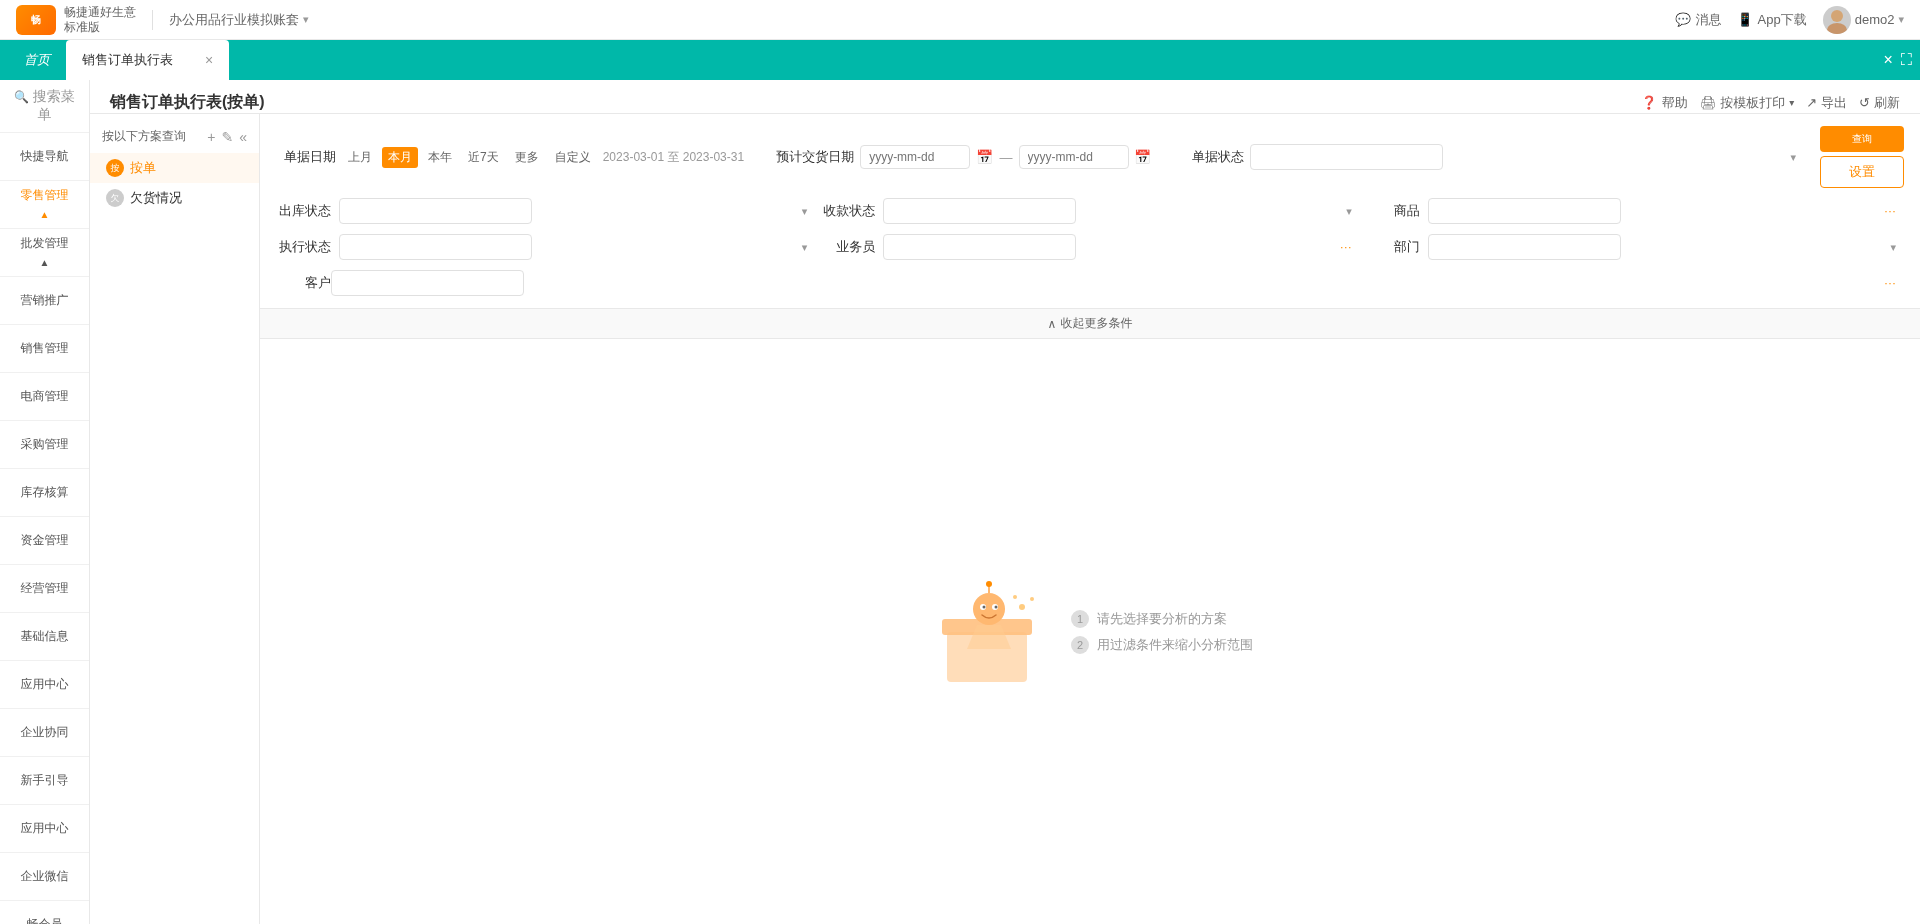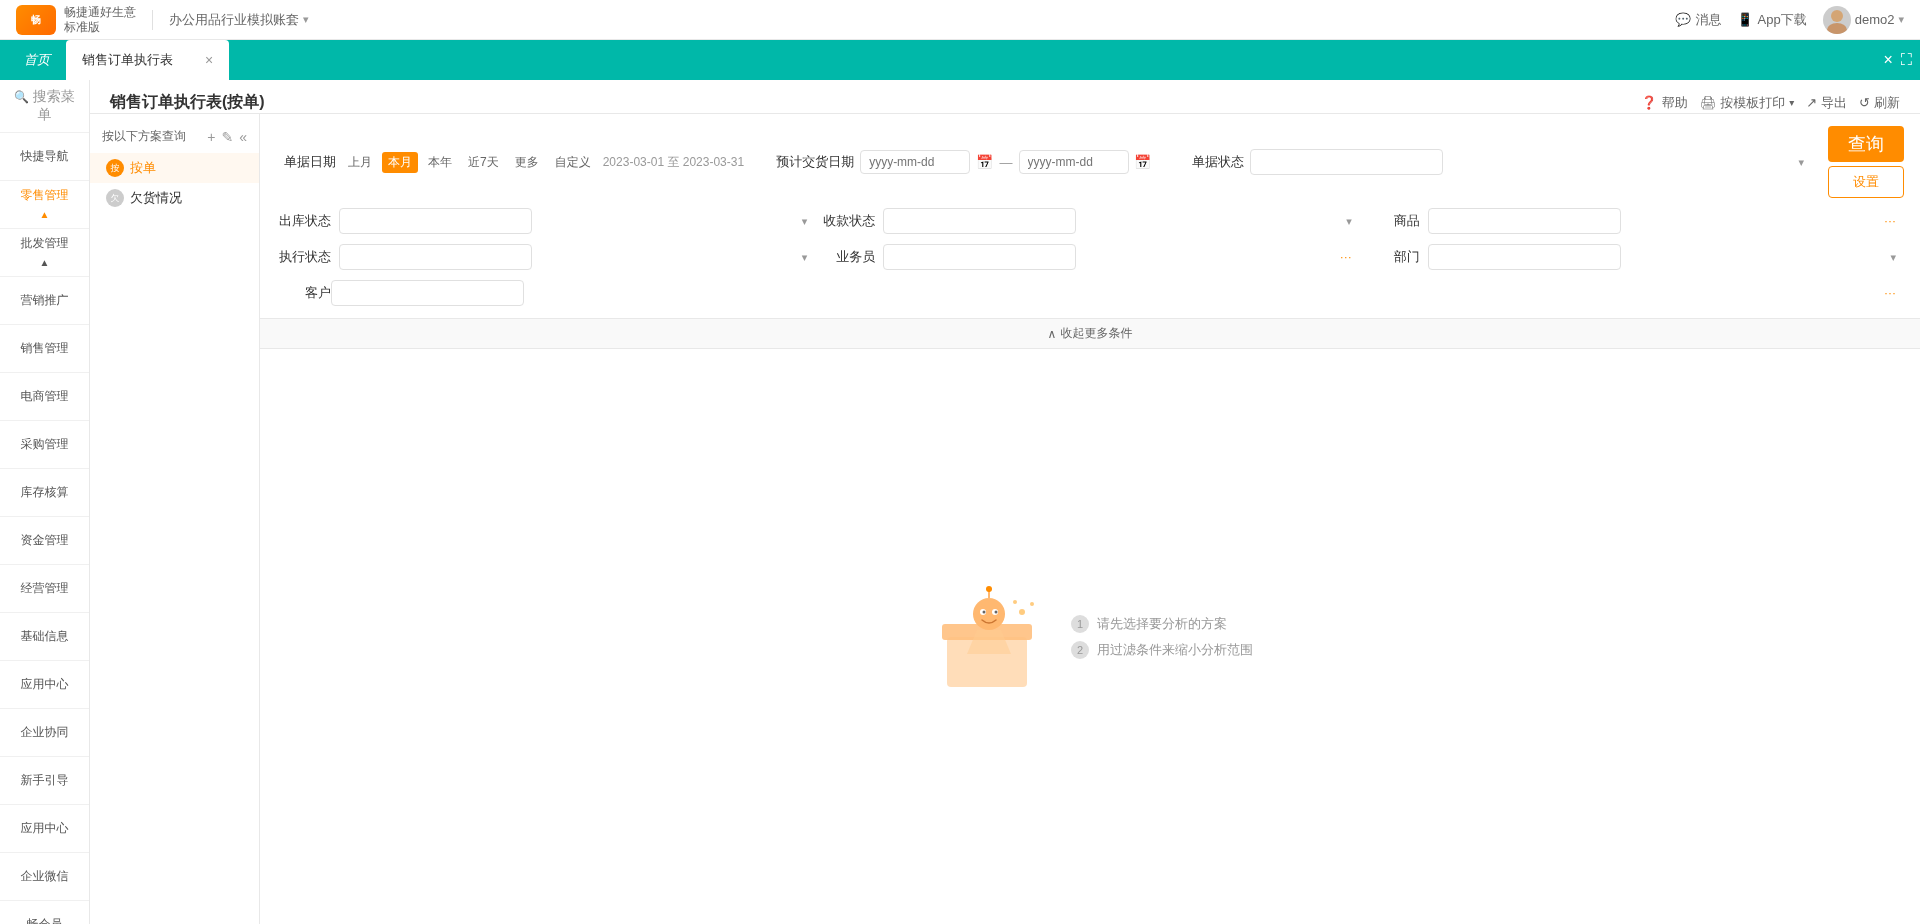--- a/index.html
+++ b/index.html
@@ -257,22 +257,22 @@
       transform: translateY(-50%);
       color: #ff8c00;
       font-size: 12px;
       pointer-events: none;
     }
     .btn-primary {
       background: #ff8c00;
       color: #fff;
       border: none;
       border-radius: 4px;
-      padding: 6px 20px;
-      font-size: 18px;
+      padding: 6px 32px;
+      font-size: 10px;
       cursor: pointer;
     }
     .btn-secondary {
       background: #fff;
       color: #ff8c00;
       border: 1px solid #ff8c00;
       border-radius: 4px;
       padding: 6px 14px;
       font-size: 13px;
       cursor: pointer;

